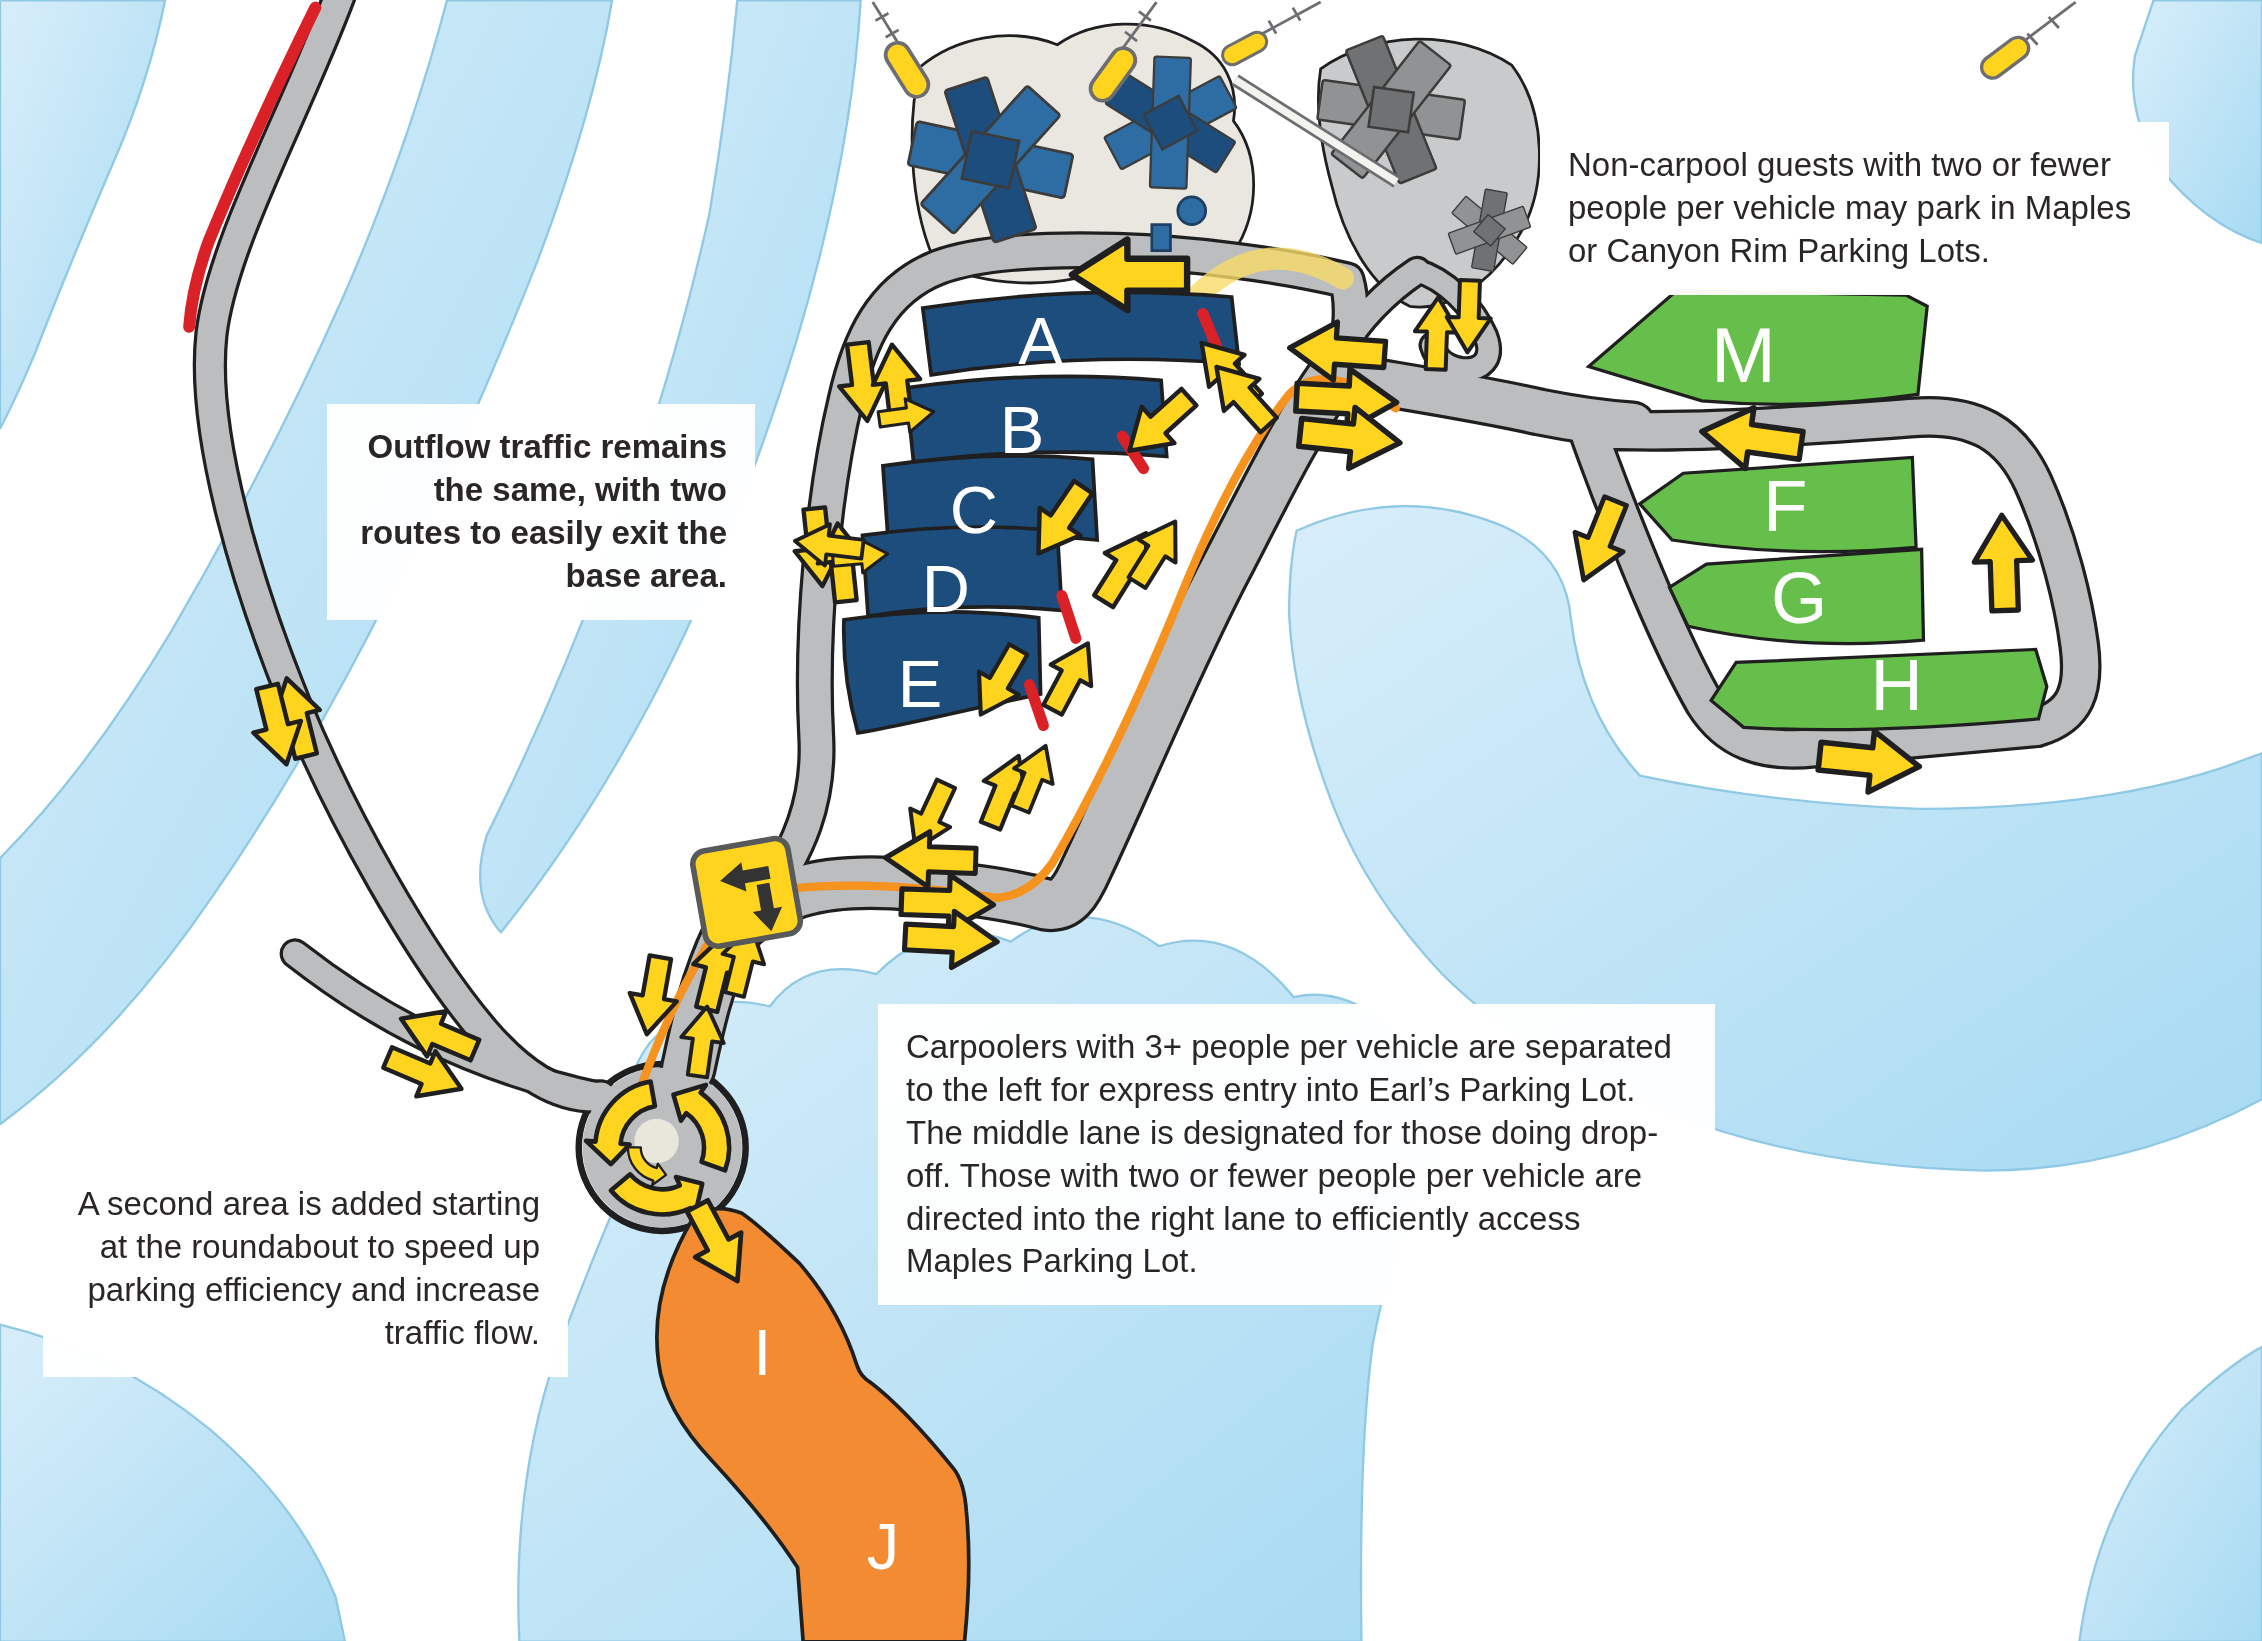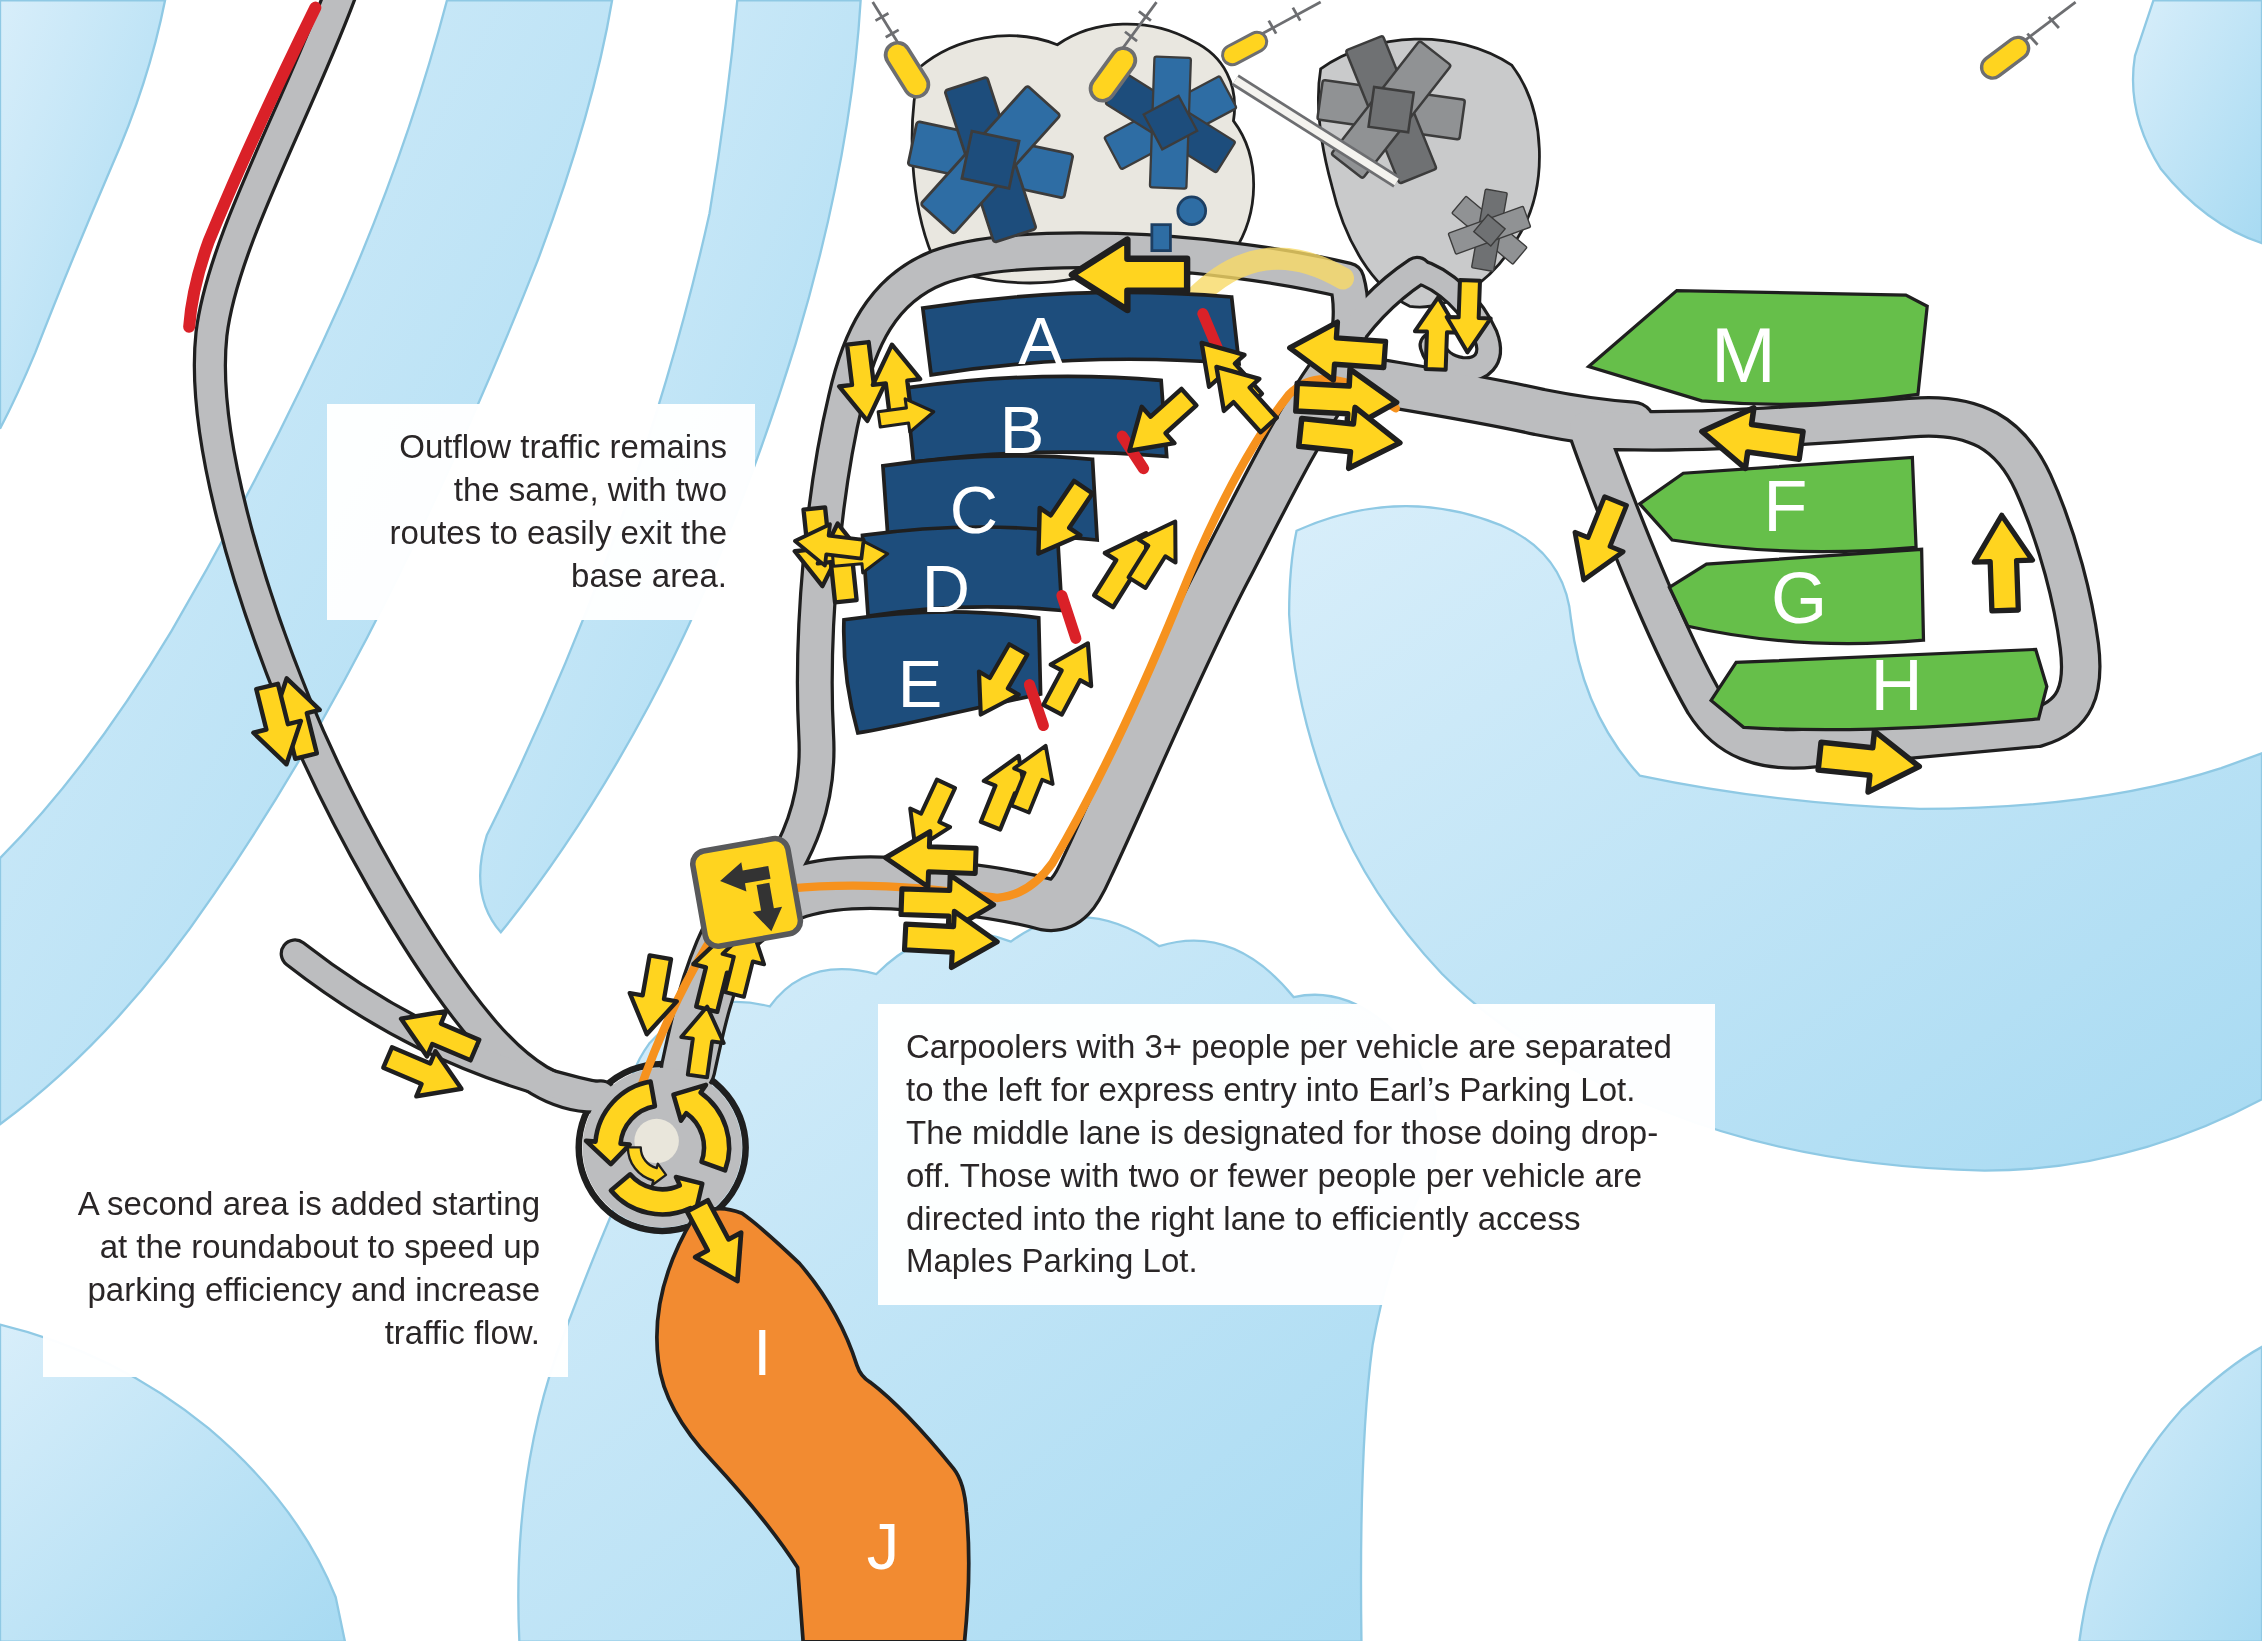--- a/index.html
+++ b/index.html
@@ -211,21 +211,22 @@
     <text class="lot-label" x="992" y="762" font-size="72">E</text>
     <text class="lot-label" x="1880" y="412" font-size="84">M</text>
     <text class="lot-label" x="1925" y="572" font-size="78">F</text>
     <text class="lot-label" x="1940" y="672" font-size="78">G</text>
     <text class="lot-label" x="2045" y="765" font-size="78">H</text>
     <text class="lot-label" x="822" y="1482" font-size="70">I</text>
     <text class="lot-label" x="952" y="1692" font-size="70">J</text>
   </g>
 </svg>
 
-
-<div class="note right" style="left:327px;top:404px;width:428px;">Outflow traffic remains the same, with two routes to easily exit the base area.</div>
+<div class="note" style="left:1540px;top:122px;width:629px;">Non-carpool guests with two or fewer people per vehicle may park in Maples or Canyon Rim Parking Lots.</div>
+
+<div class="note right" style="left:327px;top:404px;width:428px;font-weight:bold;">Outflow traffic remains the same, with two routes to easily exit the base area.</div>
 
 <div class="note" style="left:878px;top:1004px;width:837px;">Carpoolers with 3+ people per vehicle are separated to the left for express entry into Earl’s Parking Lot. The middle lane is designated for those doing drop-off. Those with two or fewer people per vehicle are directed into the right lane to efficiently access Maples Parking Lot.</div>
 
 <div class="note right" style="left:43px;top:1161px;width:525px;">A second area is added starting at the roundabout to speed up parking efficiency and increase traffic flow.</div>
 
 </div>
 
 
 </body></html>

